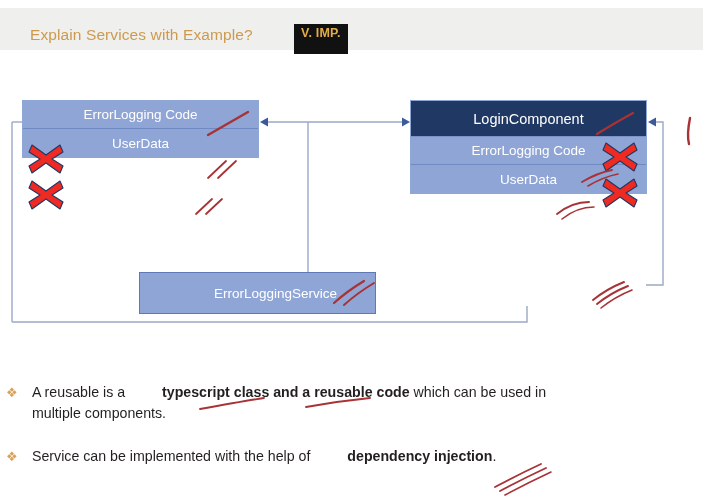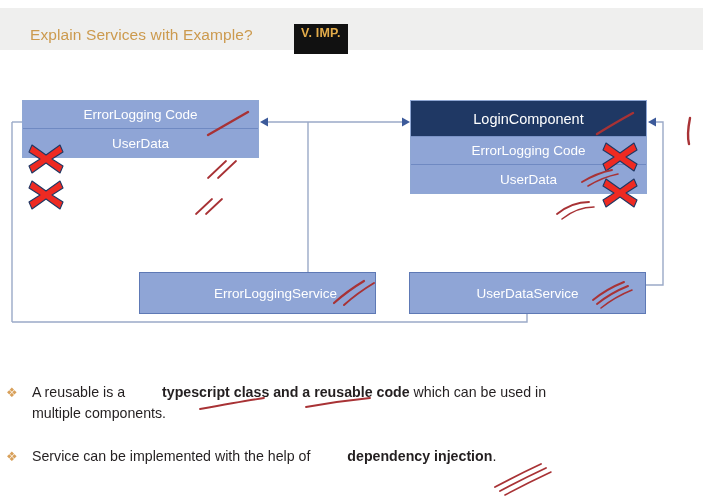--- a/index.html
+++ b/index.html
@@ -206,21 +206,20 @@
 
     <svg class="xmark" style="left:600px; top:90px;" viewBox="0 0 40 34">
       <path d="M6 3 L20 13 L34 3 L37 10 L26 17 L37 24 L34 31 L20 21 L6 31 L3 24 L14 17 L3 10 Z" fill="#ee2a22" stroke="#1f3864" stroke-width="1.1" stroke-linejoin="round"></path>
     </svg>
     <svg class="xmark" style="left:600px; top:126px;" viewBox="0 0 40 34">
       <path d="M6 3 L20 13 L34 3 L37 10 L26 17 L37 24 L34 31 L20 21 L6 31 L3 24 L14 17 L3 10 Z" fill="#ee2a22" stroke="#1f3864" stroke-width="1.1" stroke-linejoin="round"></path>
     </svg>
 
     <div class="svc-box" style="left:139px; top:222px;padding-left:36px;">ErrorLoggingService</div>
 
-    <div class="svc-box" style="left:409px; top:222px;">UserDataService</div>
 
   </div>
 
   <svg class="pen" viewBox="0 0 703 499" preserveAspectRatio="none">
     <g stroke="#a83235" fill="none" stroke-linecap="round">
 
       <path d="M208 135 C 222 127, 236 119, 248 112" stroke-width="2.4"></path>
 
       <path d="M208 178 L 226 161" stroke-width="1.8"></path>
       <path d="M218 178 L 236 161" stroke-width="1.8"></path>

